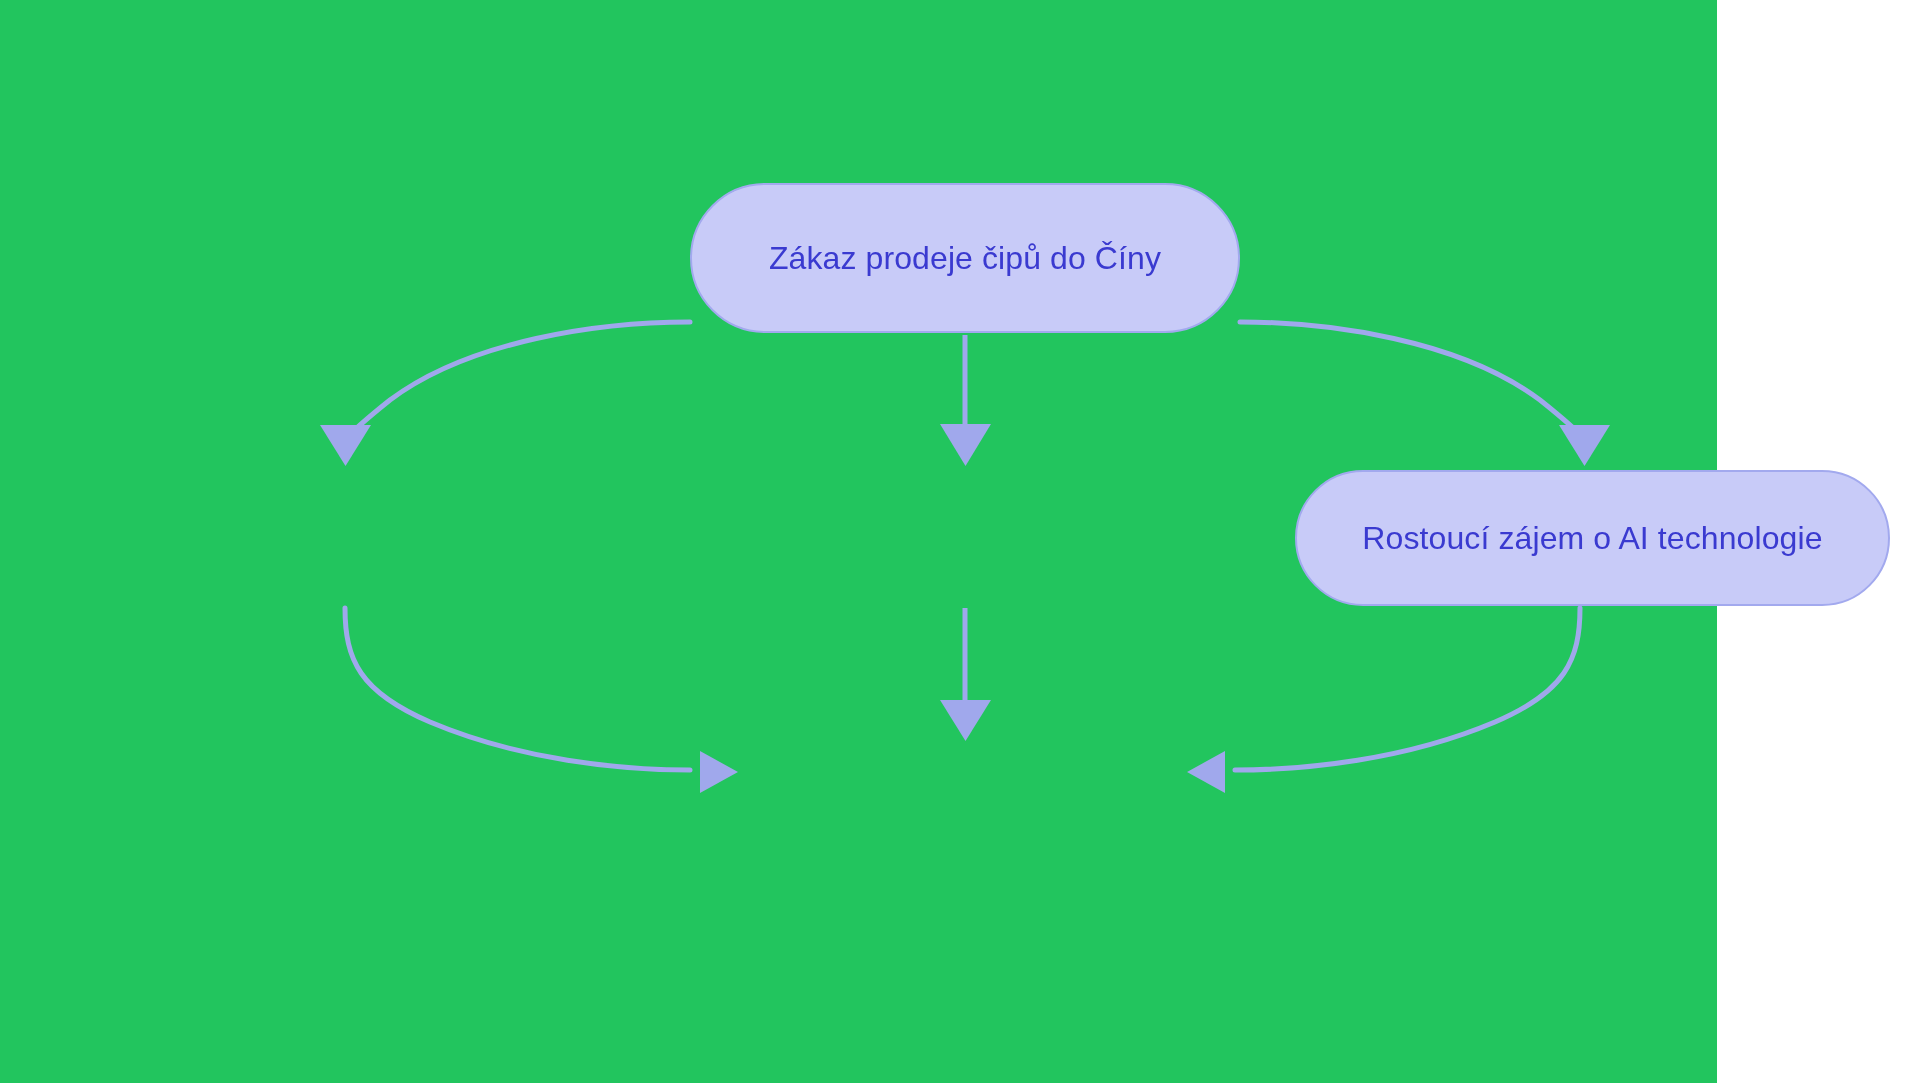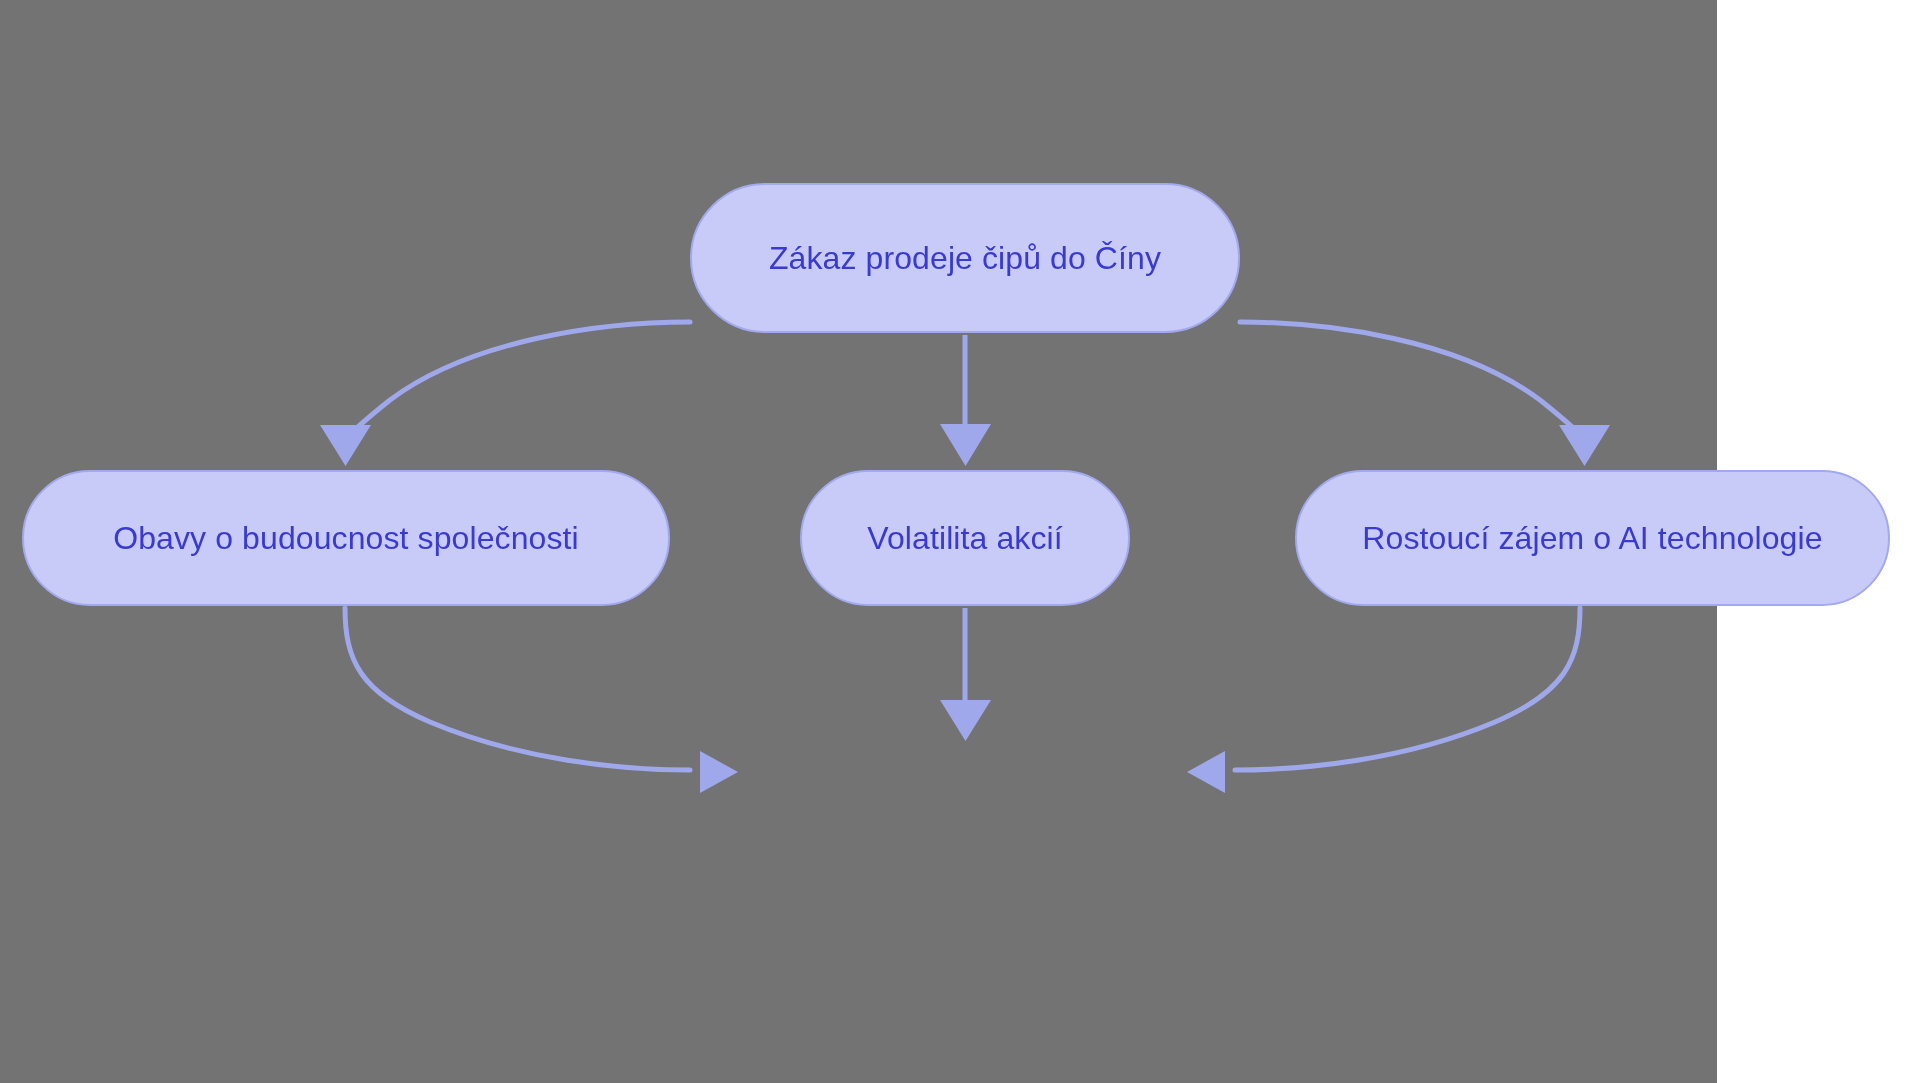--- a/index.html
+++ b/index.html
@@ -11,21 +11,21 @@
   body {
     width: 1920px;
     height: 1083px;
     overflow: hidden;
     font-family: "Liberation Sans", sans-serif;
   }
   #canvas {
     position: relative;
     width: 1717px;
     height: 1083px;
-    background: #737373;
+    background: #22c55e;
   }
   #edge-layer {
     position: absolute;
     left: 0;
     top: 0;
     width: 1920px;
     height: 1083px;
     pointer-events: none;
   }
   .node {
@@ -91,26 +91,20 @@
     <g>
       <path d="M 1580 608 C 1580 660, 1565 692, 1495 722 C 1405 760, 1305 770, 1235 770" fill="none" stroke="#a0a8ec" stroke-width="5" stroke-linecap="round"></path>
       <polygon points="1225,751 1225,793 1187,772" fill="#a0a8ec"></polygon>
     </g>
   </svg>
 
   <div class="node" id="node-ban">
     <span class="node-label">Zákaz prodeje čipů do Číny</span>
   </div>
 
-  <div class="node" id="node-concerns">
-    <span class="node-label">Obavy o budoucnost společnosti</span>
-  </div>
 
-  <div class="node" id="node-volat">
-    <span class="node-label">Volatilita akcií</span>
-  </div>
 
   <div class="node" id="node-ai">
     <span class="node-label">Rostoucí zájem o AI technologie</span>
   </div>
 
 
 </div>
 
 </body></html>

